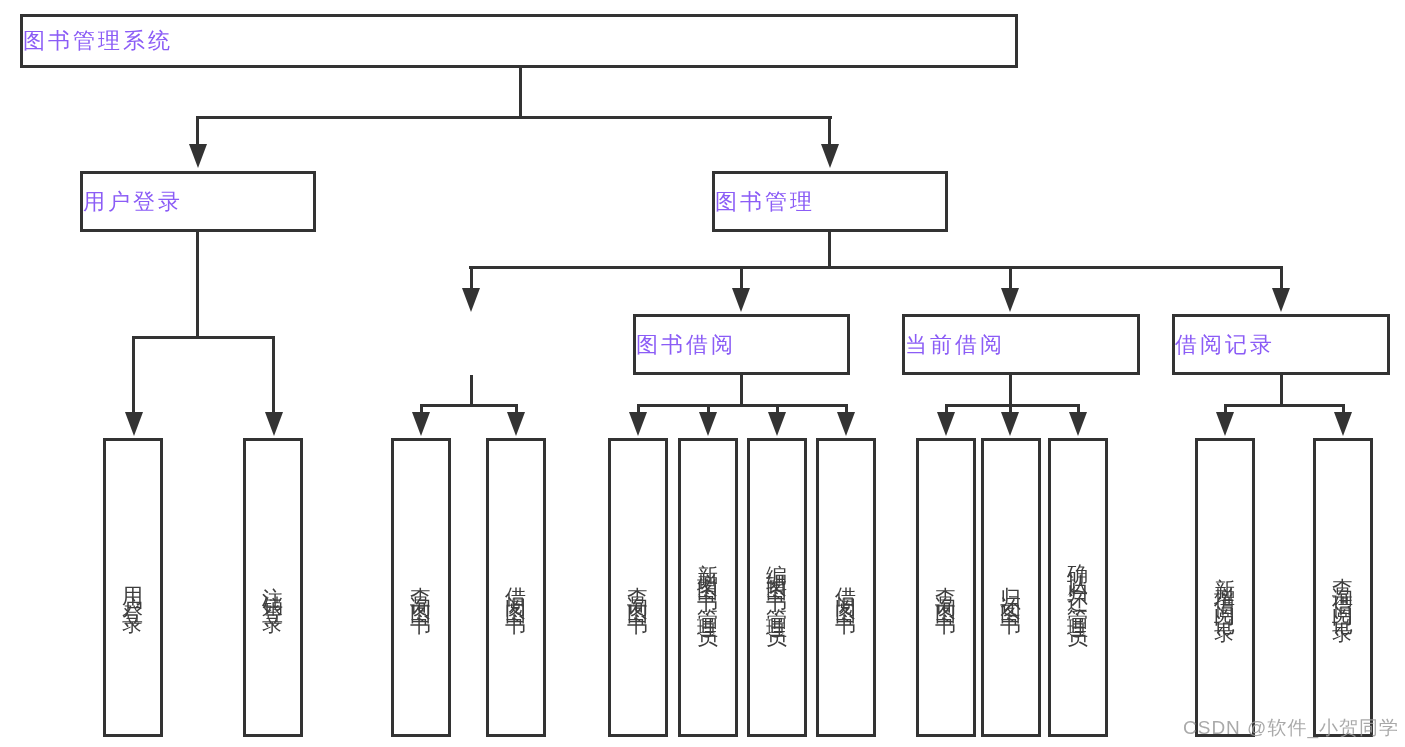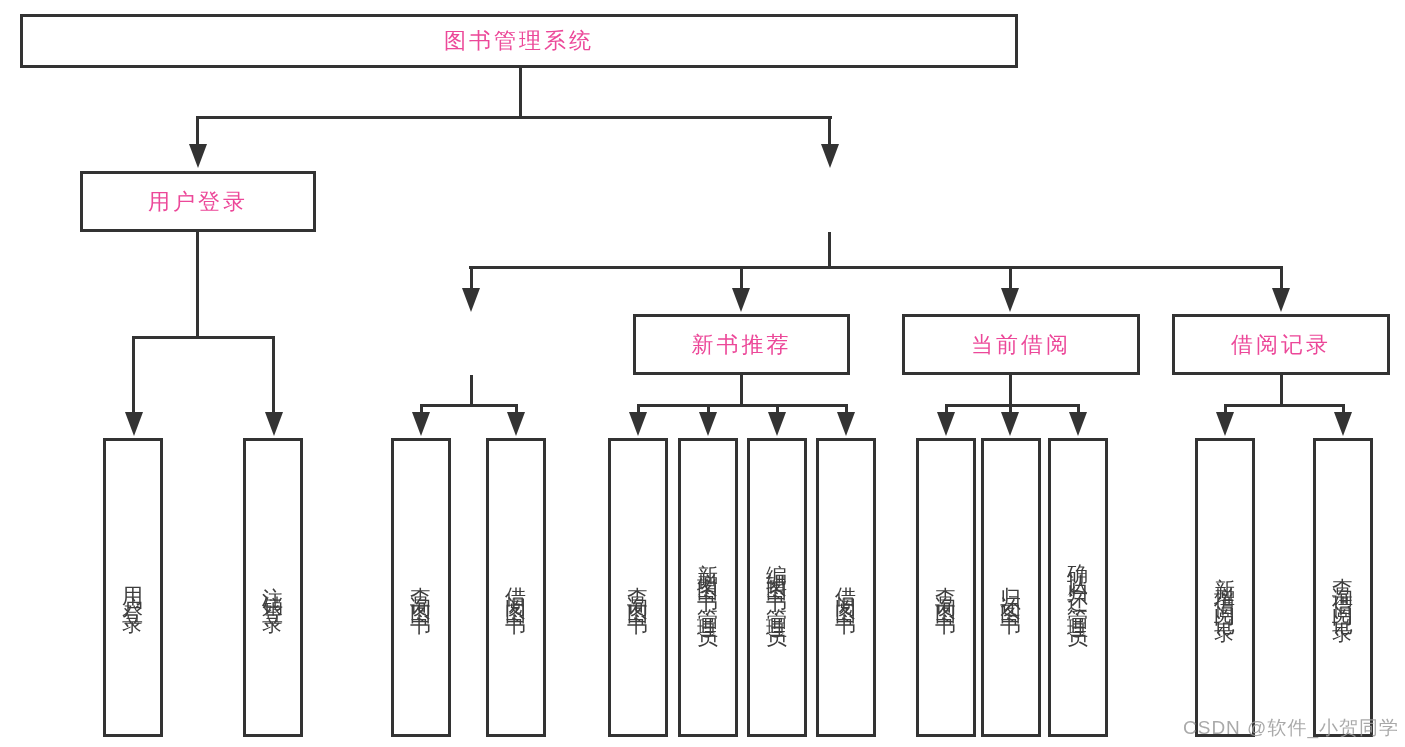--- a/index.html
+++ b/index.html
@@ -15,22 +15,21 @@
     background: #ffffff;
     overflow: hidden;
   }
   .box {
     position: absolute;
     box-sizing: border-box;
     border: 3px solid #333333;
     background: #ffffff;
     display: flex;
     align-items: center;
-    justify-content: center;
-    color: #ec4899;
+    color: #8b5cf6;
     font-size: 22px;
     letter-spacing: 3px;
     white-space: nowrap;
   }
   .leaf {
     position: absolute;
     box-sizing: border-box;
     border: 3px solid #333333;
     background: #ffffff;
     width: 60px;
@@ -90,20 +89,23 @@
 
   <div class="v" style="left:519px; top:68px; height:50px;"></div>
   <div class="h" style="left:196px; top:116px; width:636px;"></div>
   <div class="v" style="left:196px; top:116px; height:30px;"></div>
   <div class="arr" style="left:189px; top:144px;"></div>
   <div class="v" style="left:828px; top:116px; height:30px;"></div>
   <div class="arr" style="left:821px; top:144px;"></div>
 
   <div class="box" style="left:80px; top:171px; width:236px; height:61px;">
     <span>用户登录</span>
+  </div>
+  <div class="box" style="left:712px; top:171px; width:236px; height:61px;">
+    <span>图书管理</span>
   </div>
 
   <div class="v" style="left:196px; top:232px; height:106px;"></div>
   <div class="h" style="left:132px; top:336px; width:143px;"></div>
   <div class="v" style="left:132px; top:336px; height:78px;"></div>
   <div class="arr" style="left:125px; top:412px;"></div>
   <div class="v" style="left:272px; top:336px; height:78px;"></div>
   <div class="arr" style="left:265px; top:412px;"></div>
 
   <div class="v" style="left:828px; top:232px; height:36px;"></div>
@@ -111,21 +113,21 @@
   <div class="v" style="left:470px;  top:266px; height:24px;"></div>
   <div class="arr" style="left:462px;  top:288px;"></div>
   <div class="v" style="left:740px;  top:266px; height:24px;"></div>
   <div class="arr" style="left:732px;  top:288px;"></div>
   <div class="v" style="left:1009px; top:266px; height:24px;"></div>
   <div class="arr" style="left:1001px; top:288px;"></div>
   <div class="v" style="left:1280px; top:266px; height:24px;"></div>
   <div class="arr" style="left:1272px; top:288px;"></div>
 
   <div class="box" style="left:633px; top:314px; width:217px; height:61px;">
-    <span>新书推荐</span>
+    <span>图书借阅</span>
   </div>
   <div class="box" style="left:902px; top:314px; width:238px; height:61px;">
     <span>当前借阅</span>
   </div>
   <div class="box" style="left:1172px; top:314px; width:218px; height:61px;">
     <span>借阅记录</span>
   </div>
 
   <div class="v" style="left:470px; top:375px; height:31px;"></div>
   <div class="h" style="left:420px; top:404px; width:98px;"></div>

